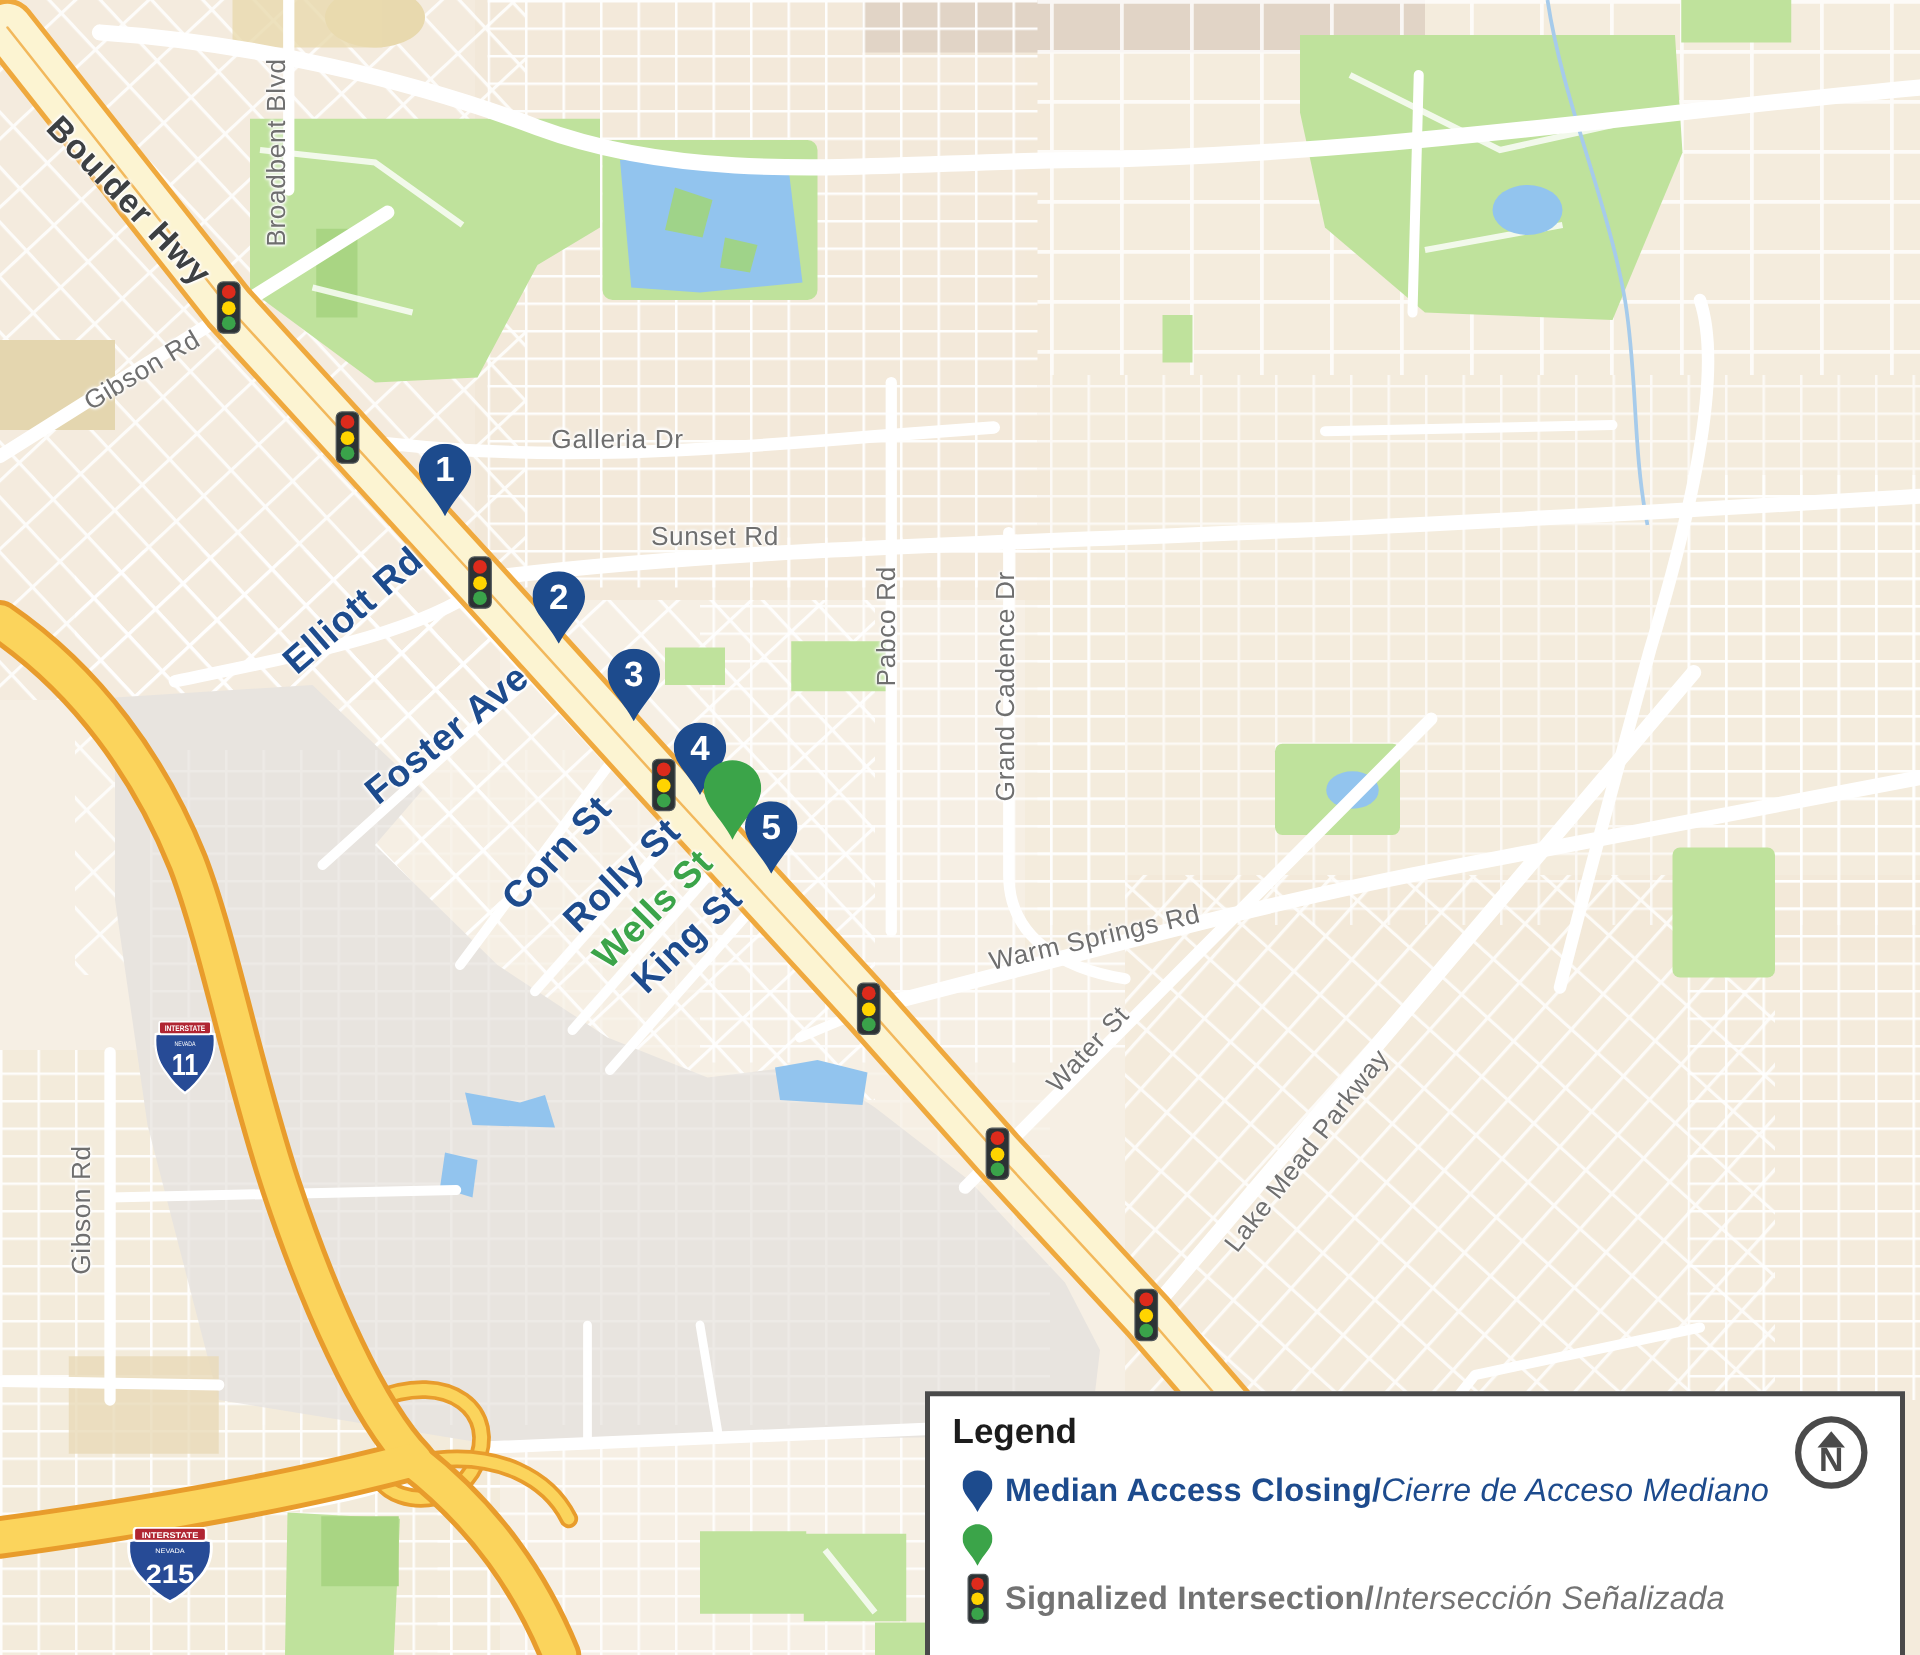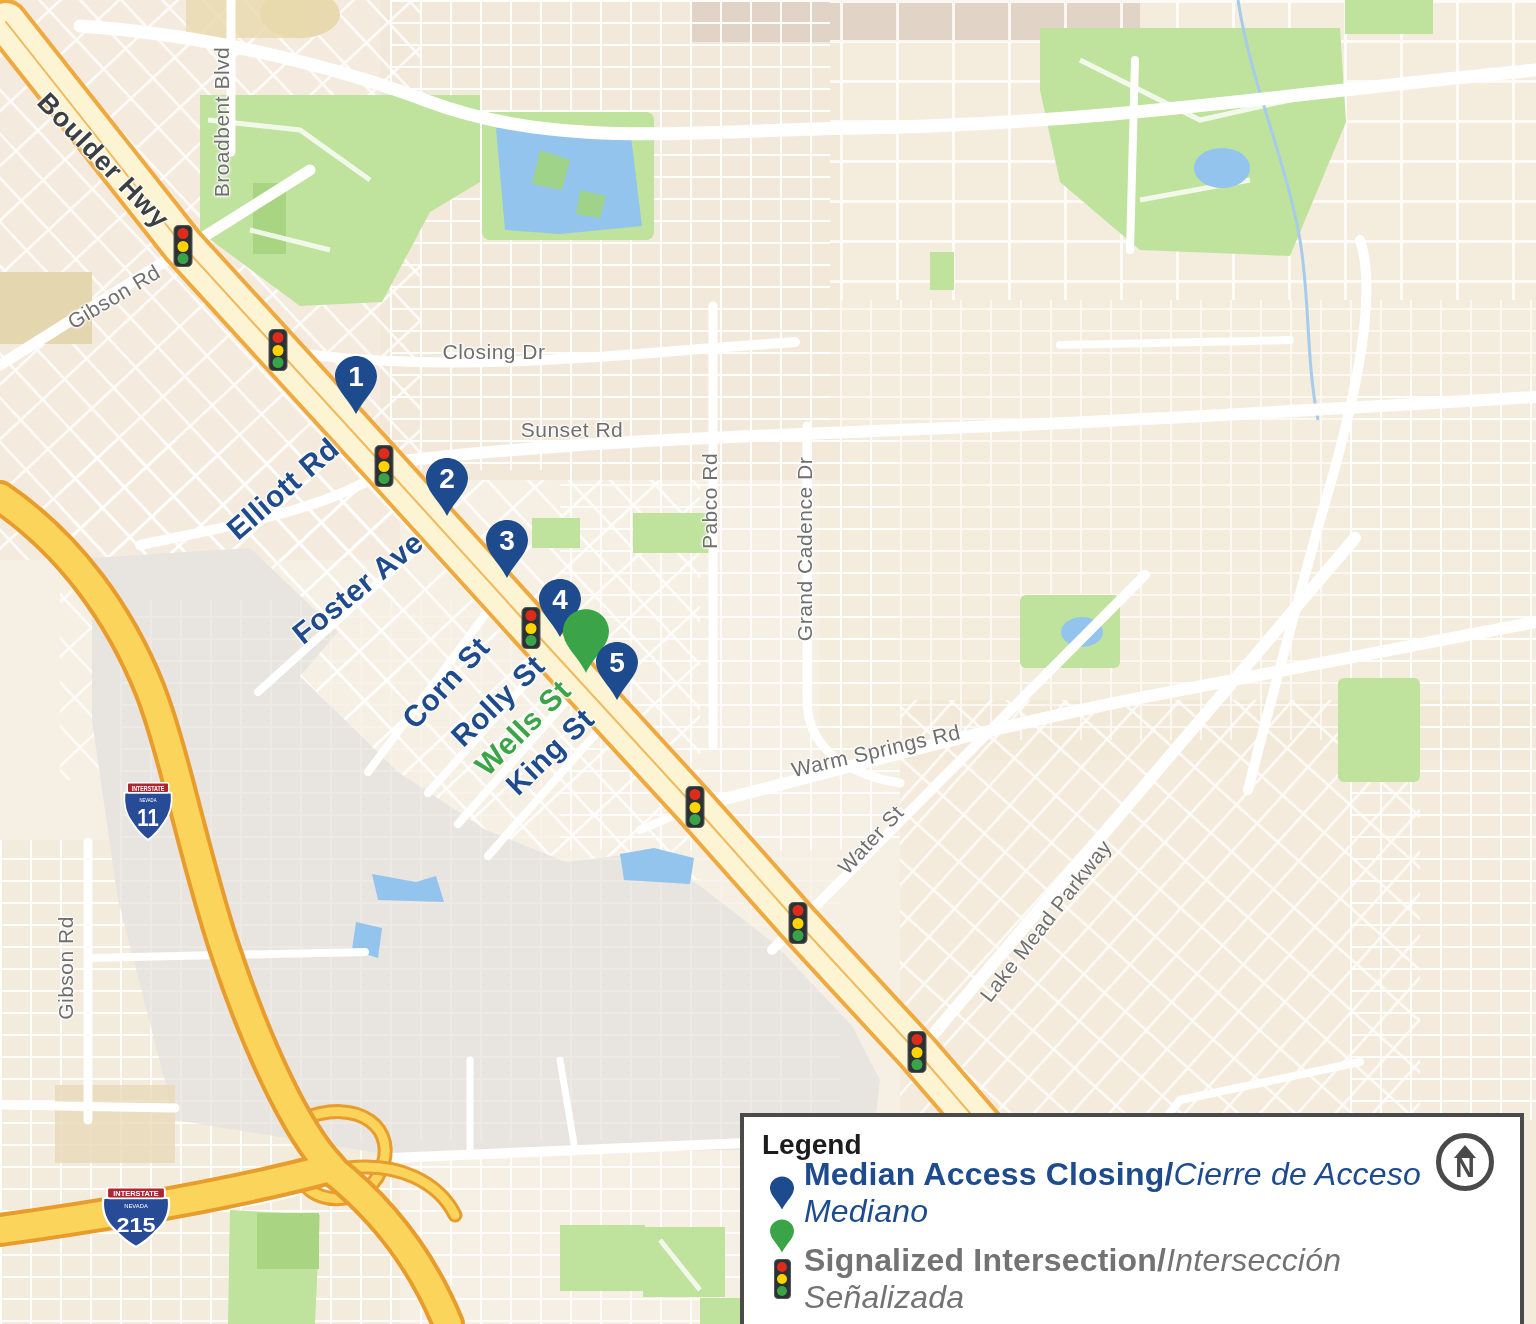--- a/index.html
+++ b/index.html
@@ -20,29 +20,29 @@
   .tl{position:absolute;width:19px;height:42px;background:#2c3234;border:1px solid #50575a;
       border-radius:5px;display:flex;flex-direction:column;align-items:center;
       justify-content:space-evenly;transform:translate(-50%,-50%);box-sizing:border-box;}
   .tl i{width:11px;height:11px;border-radius:50%;display:block;}
   .tl .r{background:#dd2b1c;} .tl .y{background:#ffd400;} .tl .g{background:#3aa34a;}
 
   
   .marker{position:absolute;transform:translate(-50%,-100%);}
 
   
-  .shield{position:absolute;transform:translate(-50%,-50%);}
+  .shield{position:absolute;transform:translate(-50%,-50%);margin-top:35px;}
 
   
   .legend{position:absolute;left:740px;top:1113px;width:784px;height:217px;box-sizing:border-box;
           background:#fff;border:4px solid #4a4a4a;padding:10px 16px 0 16px;}
   .legend-title{font-size:28px;font-weight:bold;color:#1c1c1c;margin:2px 0 10px 2px;}
   .legend-row{display:flex;align-items:center;height:43px;}
   .legend-icon{width:44px;display:flex;justify-content:center;align-items:center;flex:0 0 44px;}
-  .legend-text{font-size:32px;letter-spacing:.2px;}
+  .legend-text{font-size:26px;letter-spacing:.2px;}
   .legend-text b{font-weight:bold;}
   .legend-text i{font-style:italic;font-weight:normal;}
   .row-navy .legend-text{color:#1d4b8d;}
   .row-green .legend-text{color:#3ba449;}
   .row-black .legend-text{color:#737373;}
   .tl-mini{position:relative;width:17px;height:40px;background:#2c3234;border:1px solid #50575a;
       border-radius:4px;display:flex;flex-direction:column;align-items:center;
       justify-content:space-evenly;box-sizing:border-box;}
   .tl-mini i{width:10px;height:10px;border-radius:50%;display:block;}
   .north{position:absolute;right:26px;top:16px;width:58px;height:58px;border:5px solid #4a4a4a;
@@ -175,21 +175,21 @@
       <path d="M6 22 L183 246 L384 466 L531 628 L695 807 L798 923 L918 1053 L1152 1324" stroke="#efa93e" stroke-width="46"></path>
       <path d="M6 22 L183 246 L384 466 L531 628 L695 807 L798 923 L918 1053 L1152 1324" stroke="#fcf4d2" stroke-width="38"></path>
       <path d="M6 22 L183 246 L384 466 L531 628 L695 807 L798 923 L918 1053 L1152 1324" stroke="#efa93e" stroke-width="2" opacity=".8"></path>
     </g>
   </svg>
 
   <div id="labels-layer">
       <div class="maplabel lbl-hwy" style="left: 103px; top: 161px; transform: translate(-50%, -50%) rotate(46deg);">Boulder Hwy</div>
       <div class="maplabel lbl-gray" style="left: 222px; top: 122px; transform: translate(-50%, -50%) rotate(-90deg);">Broadbent Blvd</div>
       <div class="maplabel lbl-gray" style="left: 114px; top: 297px; transform: translate(-50%, -50%) rotate(-31deg);">Gibson Rd</div>
-      <div class="maplabel lbl-gray" style="left: 494px; top: 352px; transform: translate(-50%, -50%) rotate(0deg);">Closing Dr</div>
+      <div class="maplabel lbl-gray" style="left: 494px; top: 352px; transform: translate(-50%, -50%) rotate(0deg);">Galleria Dr</div>
       <div class="maplabel lbl-gray" style="left: 572px; top: 430px; transform: translate(-50%, -50%) rotate(0deg);">Sunset Rd</div>
       <div class="maplabel lbl-gray" style="left: 710px; top: 501px; transform: translate(-50%, -50%) rotate(-90deg);">Pabco Rd</div>
       <div class="maplabel lbl-gray" style="left: 805px; top: 549px; transform: translate(-50%, -50%) rotate(-90deg);">Grand Cadence Dr</div>
       <div class="maplabel lbl-gray" style="left: 876px; top: 751px; transform: translate(-50%, -50%) rotate(-13deg);">Warm Springs Rd</div>
       <div class="maplabel lbl-gray" style="left: 871px; top: 840px; transform: translate(-50%, -50%) rotate(-47deg);">Water St</div>
       <div class="maplabel lbl-gray" style="left: 1046px; top: 921px; transform: translate(-50%, -50%) rotate(-52deg);">Lake Mead Parkway</div>
       <div class="maplabel lbl-gray" style="left: 66px; top: 968px; transform: translate(-50%, -50%) rotate(-90deg);">Gibson Rd</div>
       <div class="maplabel lbl-navy" style="left: 283px; top: 489px; transform: translate(-50%, -50%) rotate(-41deg);">Elliott Rd</div>
       <div class="maplabel lbl-navy" style="left: 358px; top: 588px; transform: translate(-50%, -50%) rotate(-39deg);">Foster Ave</div>
       <div class="maplabel lbl-navy" style="left: 446px; top: 683px; transform: translate(-50%, -50%) rotate(-47deg);">Corn St</div>

